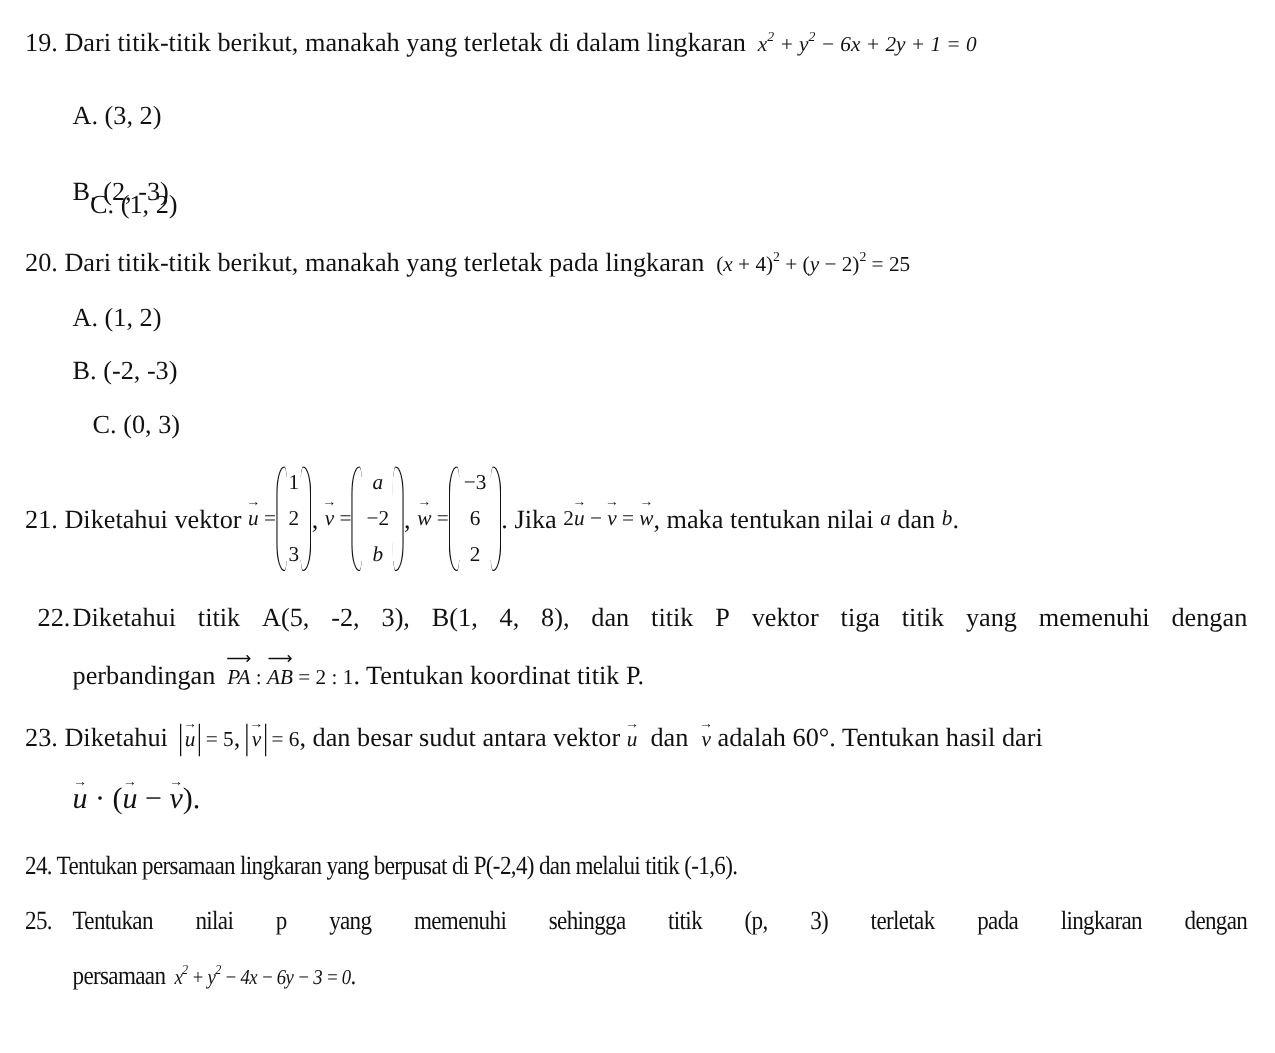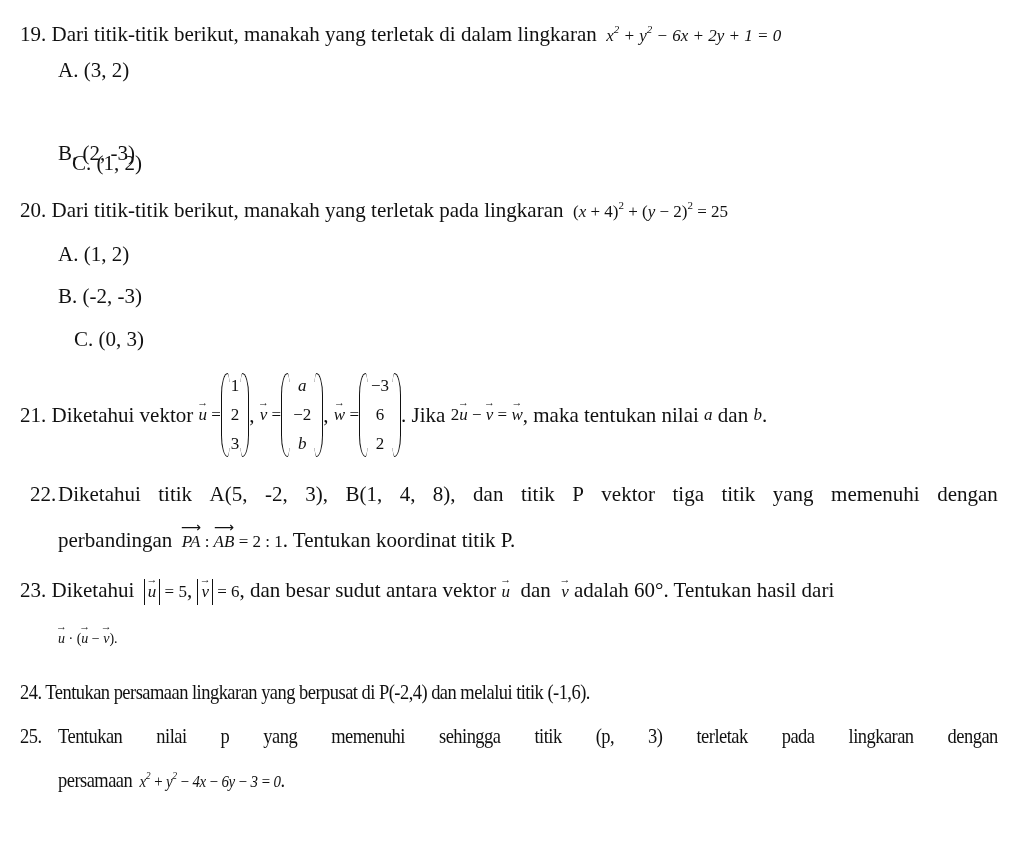--- a/index.html
+++ b/index.html
@@ -34,21 +34,21 @@
   .condensed { letter-spacing: -0.6px; transform: scaleX(0.88); transform-origin: left; }
 </style>
 </head>
 <body>
 
 <div class="line" style="left:20px; top:22px;">
   <span>19.</span>
   <span>Dari titik-titik berikut, manakah yang terletak di dalam lingkaran</span>
   <span class="eq m">&nbsp;x<sup>2</sup> + y<sup>2</sup> − 6x + 2y + 1 = 0</span>
 </div>
-<div class="line" style="left:58px; top:58px;"><span>A.</span> <span>(3, 2)</span></div>
+<div class="line" style="left:58px; top:80px;"><span>A.</span> <span>(3, 2)</span></div>
 <div class="line" style="left:58px; top:109px;margin-top:32px;"><span>B.</span> <span>(2, -3)</span></div>
 <div class="line" style="left:72px; top:151px;"><span>C.</span> <span>(1, 2)</span></div>
 
 <div class="line" style="left:20px; top:198px;">
   <span>20.</span>
   <span>Dari titik-titik berikut, manakah yang terletak pada lingkaran</span>
   <span class="eq">&nbsp;(<i>x</i> + 4)<sup>2</sup> + (<i>y</i> − 2)<sup>2</sup> = 25</span>
 </div>
 <div class="line" style="left:58px; top:242px;"><span>A.</span> <span>(1, 2)</span></div>
 <div class="line" style="left:58px; top:284px;"><span>B.</span> <span>(-2, -3)</span></div>
@@ -112,21 +112,21 @@
 <div class="line" style="left:20px; top:578px;">
   <span>23.</span>
   <span>Diketahui</span>
   <span class="eq">&nbsp;<span class="abs"><span class="vec">u</span></span> <span>= 5</span></span>,
   <span class="eq"><span class="abs"><span class="vec">v</span></span> <span>= 6</span></span><span>, dan besar sudut antara vektor</span>
   <span class="eq vec">u</span>&nbsp;
   <span>dan</span>&nbsp;
   <span class="eq vec">v</span>
   <span>adalah 60°. Tentukan hasil dari</span>
 </div>
-<div class="line eq" style="left:58px; top:627px; font-size:14px;">
+<div class="line eq" style="left:58px; top:627px; font-size:24px;">
   <span class="vec">u</span> · (<span class="vec">u</span> − <span class="vec">v</span>).
 </div>
 
 <div class="line condensed" style="left:20px; top:680px;">
   <span>24.</span>
   <span>Tentukan persamaan lingkaran yang berpusat di P(-2,4) dan melalui titik (-1,6).</span>
 </div>
 
 <div class="line condensed" style="left:20px; top:724px;">25.</div>
 <div class="justify condensed" style="top:724px; width:1068px;">

